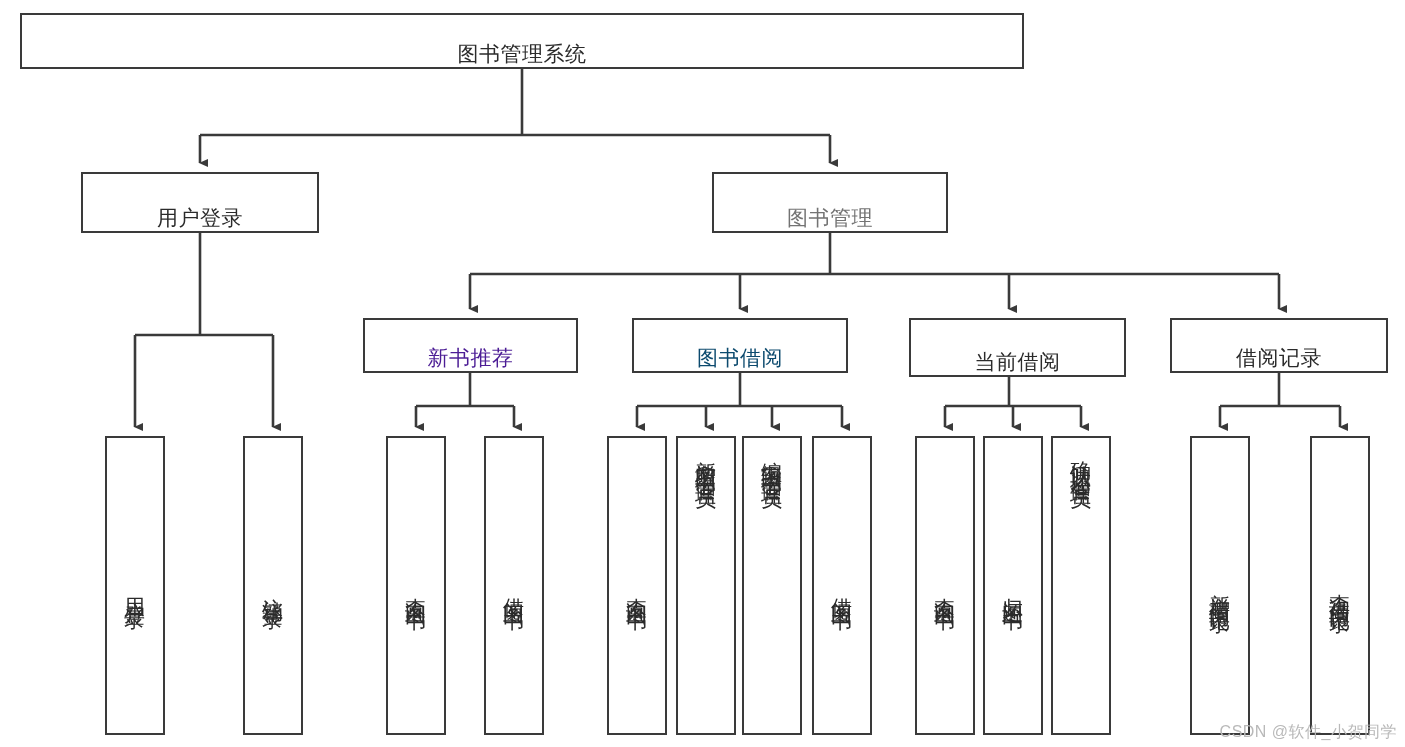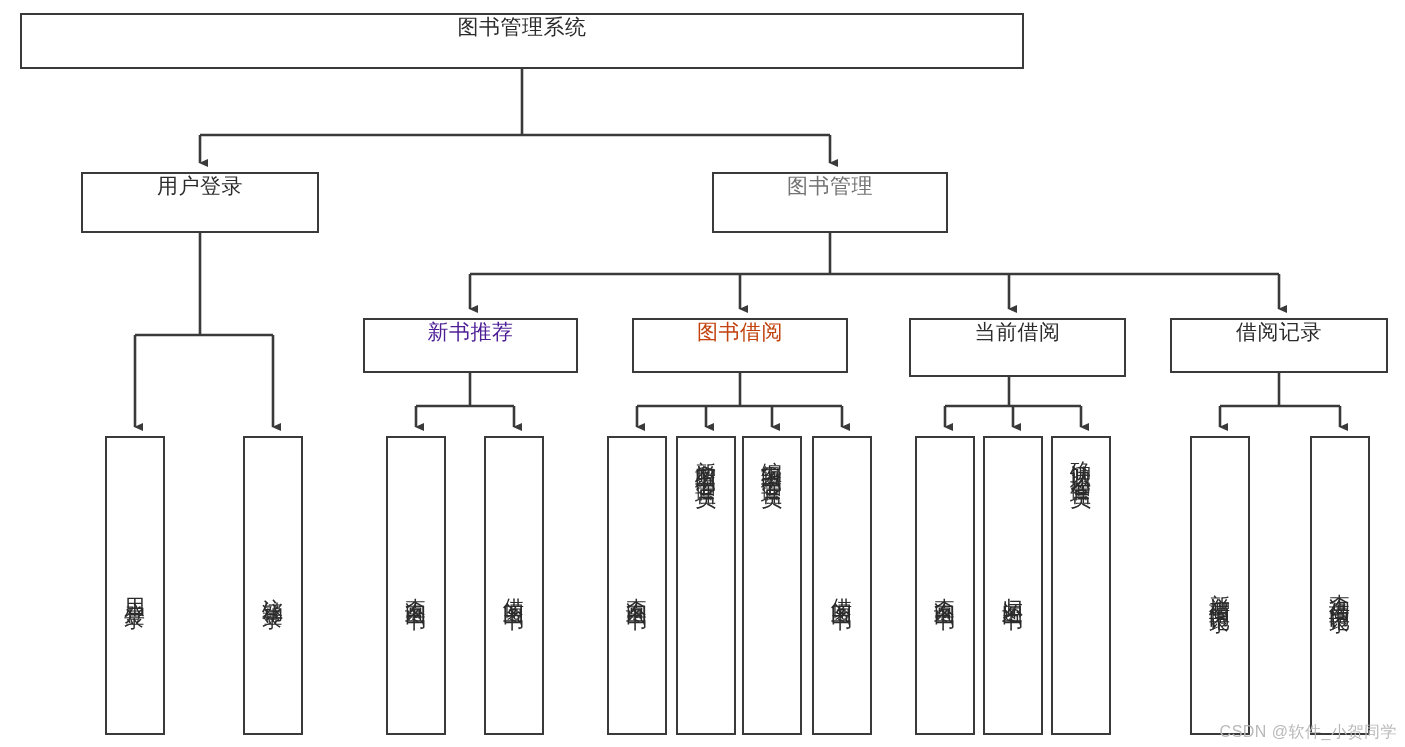--- a/index.html
+++ b/index.html
@@ -24,21 +24,21 @@
     top: 0;
     width: 1405px;
     height: 747px;
   }
   .node {
     position: absolute;
     box-sizing: border-box;
     border: 2px solid #3a3a3a;
     background: #ffffff;
     display: flex;
-    align-items: flex-start;
+    align-items: flex-end;
     justify-content: center;
     color: #2b2b2b;
   }
   .node-label {
     display: block;
     text-align: center;
     line-height: 1.18;
     letter-spacing: 0.5px;
     white-space: pre-line;
   }
@@ -133,21 +133,21 @@
   <div class="node horizontal" style="left: 81px; top: 172px; width: 238px; height: 61px; border-color: rgb(58, 58, 58); background: rgb(255, 255, 255); color: rgb(43, 43, 43);">
     <span class="node-label">用户登录</span>
   </div>
   <div class="node horizontal" style="left: 712px; top: 172px; width: 236px; height: 61px; border-color: rgb(58, 58, 58); background: rgb(255, 255, 255); color: #737373;">
     <span class="node-label">图书管理</span>
   </div>
 
   <div class="node horizontal" style="left: 363px; top: 318px; width: 215px; height: 55px; border-color: rgb(58, 58, 58); background: rgb(255, 255, 255); color: #4c1d95;">
     <span class="node-label">新书推荐</span>
   </div>
-  <div class="node horizontal" style="left: 632px; top: 318px; width: 216px; height: 55px; border-color: rgb(58, 58, 58); background: rgb(255, 255, 255); color: #c2410c;">
+  <div class="node horizontal" style="left: 632px; top: 318px; width: 216px; height: 55px; border-color: rgb(58, 58, 58); background: rgb(255, 255, 255); color: #0c4a6e;">
     <span class="node-label">图书借阅</span>
   </div>
   <div class="node horizontal" style="left: 901px; top: 318px; width: 217px; height: 59px; border-color: rgb(58, 58, 58); background: rgb(255, 255, 255); color: rgb(43, 43, 43); margin-left: 8px;">
     <span class="node-label">当前借阅</span>
   </div>
   <div class="node horizontal" style="left: 1170px; top: 318px; width: 218px; height: 55px; border-color: rgb(58, 58, 58); background: rgb(255, 255, 255); color: rgb(43, 43, 43);">
     <span class="node-label">借阅记录</span>
   </div>
 
   <div class="node vertical centered" style="left: 105px; top: 436px; width: 60px; height: 299px; border-color: rgb(58, 58, 58); background: rgb(255, 255, 255); color: rgb(43, 43, 43);">

